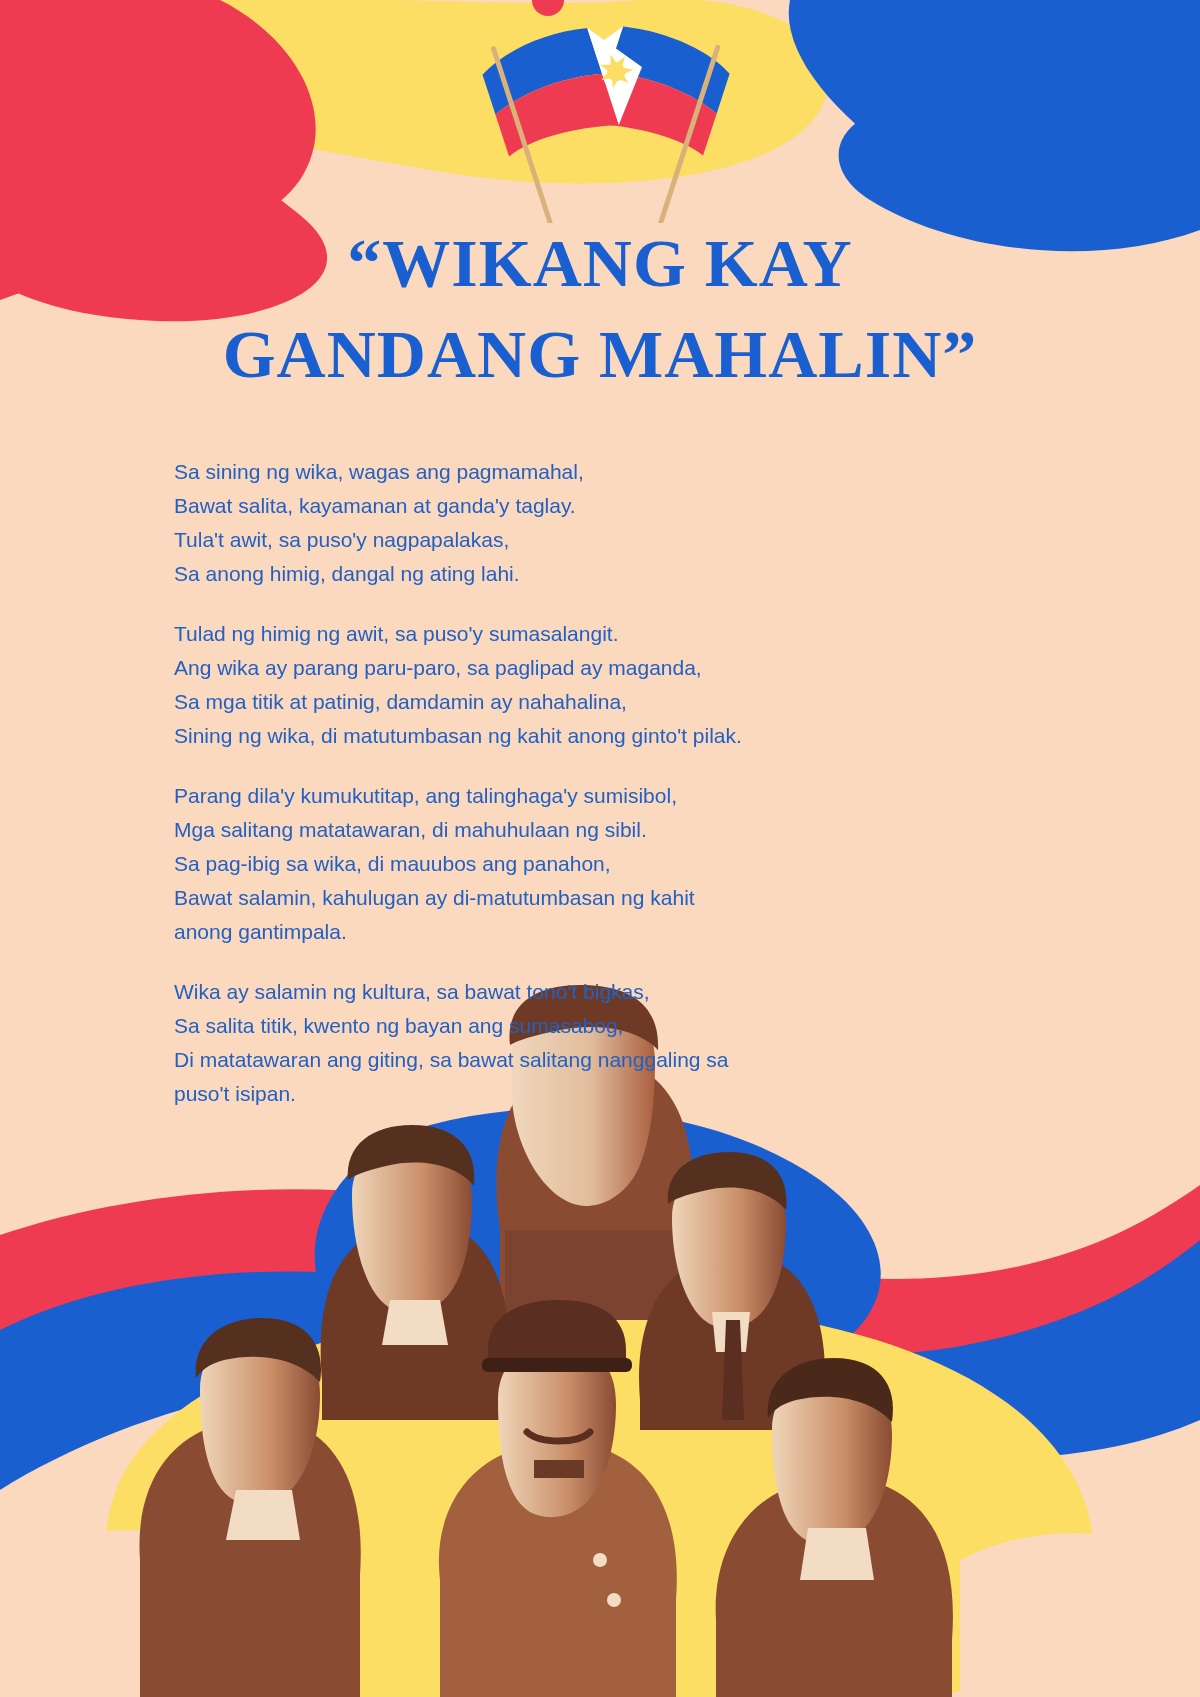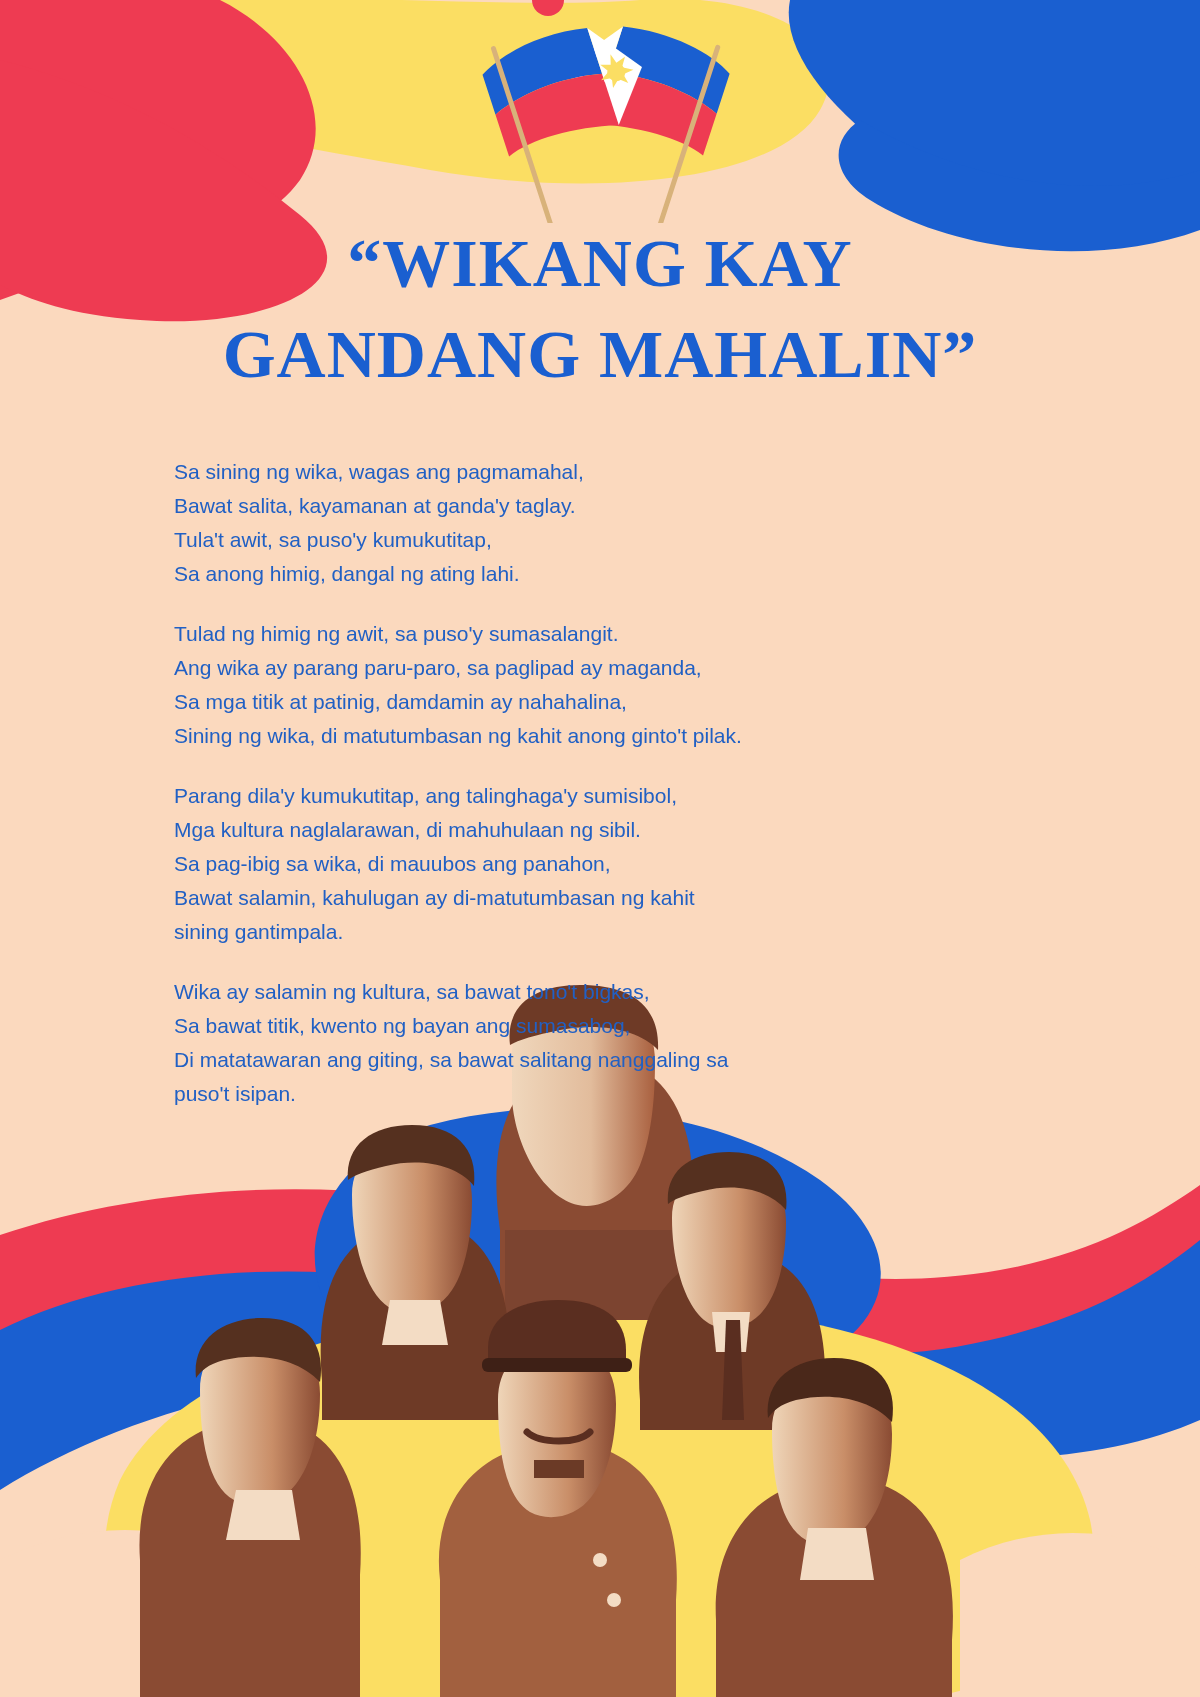--- a/index.html
+++ b/index.html
@@ -199,41 +199,41 @@
     <div class="title-block">
       <div class="title-line">“WIKANG KAY</div>
       <div class="title-line">GANDANG MAHALIN”</div>
     </div>
 
     <div class="poem">
 
       <div class="stanza">
         <span class="line">Sa sining ng wika, wagas ang pagmamahal,</span>
         <span class="line">Bawat salita, kayamanan at ganda'y taglay.</span>
-        <span class="line">Tula't awit, sa puso'y kumukutitap,</span>
+        <span class="line">Tula't awit, sa puso'y nagpapalakas,</span>
         <span class="line">Sa anong himig, dangal ng ating lahi.</span>
       </div>
 
       <div class="stanza">
         <span class="line">Tulad ng himig ng awit, sa puso'y sumasalangit.</span>
         <span class="line">Ang wika ay parang paru-paro, sa paglipad ay maganda,</span>
         <span class="line">Sa mga titik at patinig, damdamin ay nahahalina,</span>
         <span class="line">Sining ng wika, di matutumbasan ng kahit anong ginto't pilak.</span>
       </div>
 
       <div class="stanza">
         <span class="line">Parang dila'y kumukutitap, ang talinghaga'y sumisibol,</span>
-        <span class="line">Mga kultura naglalarawan, di mahuhulaan ng sibil.</span>
+        <span class="line">Mga salitang matatawaran, di mahuhulaan ng sibil.</span>
         <span class="line">Sa pag-ibig sa wika, di mauubos ang panahon,</span>
         <span class="line">Bawat salamin, kahulugan ay di-matutumbasan ng kahit</span>
-        <span class="line">sining gantimpala.</span>
+        <span class="line">anong gantimpala.</span>
       </div>
 
       <div class="stanza">
         <span class="line">Wika ay salamin ng kultura, sa bawat tono't bigkas,</span>
-        <span class="line">Sa bawat titik, kwento ng bayan ang sumasabog,</span>
+        <span class="line">Sa salita titik, kwento ng bayan ang sumasabog,</span>
         <span class="line">Di matatawaran ang giting, sa bawat salitang nanggaling sa</span>
         <span class="line">puso't isipan.</span>
       </div>
 
     </div>
   </div>
 </div>
 
 </body></html>

